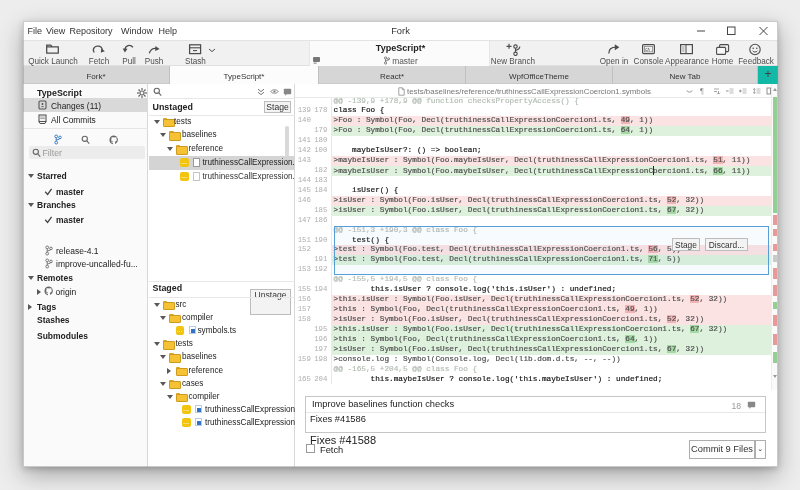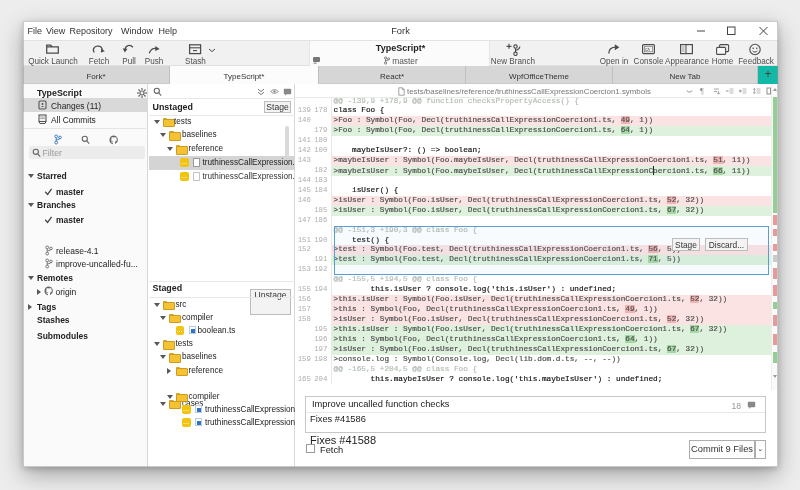--- a/index.html
+++ b/index.html
@@ -413,38 +413,38 @@
           <span class="ic" style="left:26.5px;top:2px">src</span>
         </div>
 <div class="trow" style="left:0;top:226.5px;width:146px;height:13px;">
           <span class="arrow arr-d ic" style="left:11px;top:5px"></span>
           <span class="folder" style="left:20px;top:3px"></span>
           <span class="ic" style="left:33px;top:2px">compiler</span>
         </div>
 <div class="trow" style="left:0;top:239.5px;width:146px;height:13px;">
           <span class="badge" style="left:26.5px;top:2.5px">...</span>
           <span class="tsic" style="left:39.5px;top:2.5px"></span>
-          <span class="ic" style="left:48.5px;top:2px">boolean.ts</span>
+          <span class="ic" style="left:48.5px;top:2px">symbols.ts</span>
         </div>
 <div class="trow" style="left:0;top:253.0px;width:146px;height:13px;">
           <span class="arrow arr-d ic" style="left:4.5px;top:5px"></span>
           <span class="folder" style="left:13.5px;top:3px"></span>
           <span class="ic" style="left:26.5px;top:2px">tests</span>
         </div>
 <div class="trow" style="left:0;top:266.0px;width:146px;height:13px;">
           <span class="arrow arr-d ic" style="left:11px;top:5px"></span>
           <span class="folder" style="left:20px;top:3px"></span>
           <span class="ic" style="left:33px;top:2px">baselines</span>
         </div>
 <div class="trow" style="left:0;top:279.5px;width:146px;height:13px;">
           <span class="arrow arr-r ic" style="left:17.5px;top:4px"></span>
           <span class="folder" style="left:26.5px;top:3px"></span>
           <span class="ic" style="left:39.5px;top:2px">reference</span>
         </div>
-<div class="trow" style="left:0;top:292.5px;width:120px;height:13px;margin-top:20px;">
+<div class="trow" style="left:0;top:292.5px;width:120px;height:13px;">
           <span class="arrow arr-d ic" style="left:11px;top:5px"></span>
           <span class="folder" style="left:20px;top:3px"></span>
           <span class="ic" style="left:33px;top:2px">cases</span>
         </div>
 <div class="trow" style="left:0;top:305.5px;width:146px;height:13px;">
           <span class="arrow arr-d ic" style="left:17.5px;top:5px"></span>
           <span class="folder" style="left:26.5px;top:3px"></span>
           <span class="ic" style="left:39.5px;top:2px">compiler</span>
         </div>
 <div class="trow" style="left:0;top:318.5px;width:146px;height:13px;">
@@ -547,21 +547,21 @@
 <div class="abs" style="left:749.5px;top:160px;width:4.5px;height:7px;background:#e89a9a"></div>
 <div class="abs" style="left:749.5px;top:171px;width:4.5px;height:7px;background:#c9c9c9"></div>
 <div class="abs" style="left:749.5px;top:184px;width:4.5px;height:11px;background:#e89a9a"></div>
 <div class="abs" style="left:749.5px;top:201px;width:4.5px;height:11px;background:#e89a9a"></div>
 <div class="abs" style="left:749.5px;top:218px;width:4.5px;height:7px;background:#93cf93"></div>
 <div class="abs" style="left:749.5px;top:231px;width:4.5px;height:11px;background:#e89a9a"></div>
 <div class="abs" style="left:749.5px;top:250px;width:4.5px;height:11px;background:#e89a9a"></div>
 <div class="abs" style="left:749.5px;top:268px;width:4.5px;height:11px;background:#93cf93"></div>
 <div class="abs" style="left:749.5px;top:291px;width:0;height:0;border-left:2.8px solid transparent;border-right:2.8px solid transparent;border-top:3.8px solid #999"></div>
 <div class="abs" style="left:282px;top:311.5px;width:461px;height:37.5px;border:1px solid #c6c6c6;background:#fff">
-        <div class="abs" style="left:6px;top:2.5px;font-size:9.3px;color:#222">Improve uncalled function checks</div>
+        <div class="abs" style="left:6px;top:2.5px;font-size:9.3px;color:#222">Improve baselines function checks</div>
         <div class="abs" style="right:24px;top:4px;font-size:8.6px;color:#999">18</div>
         <div class="abs" style="right:9px;top:4.5px">
           <svg style="" width="9" height="8" viewBox="0 0 9 8">
             <rect x=".8" y=".8" width="7.4" height="5.4" rx=".8" fill="#888"></rect>
             <path d="M2.2 6.2 l0 1.6 1.8-1.6 z" fill="#888"></path>
           </svg>
         </div>
         <div class="abs" style="left:0;top:15px;width:459px;height:1px;background:#e8e8e8"></div>
         <div class="abs" style="left:4px;top:17.5px;font-size:9.3px;color:#222">Fixes #41586</div>
         <div class="abs" style="left:4px;top:37px;font-size:11px;color:#222">Fixes #41588</div>

